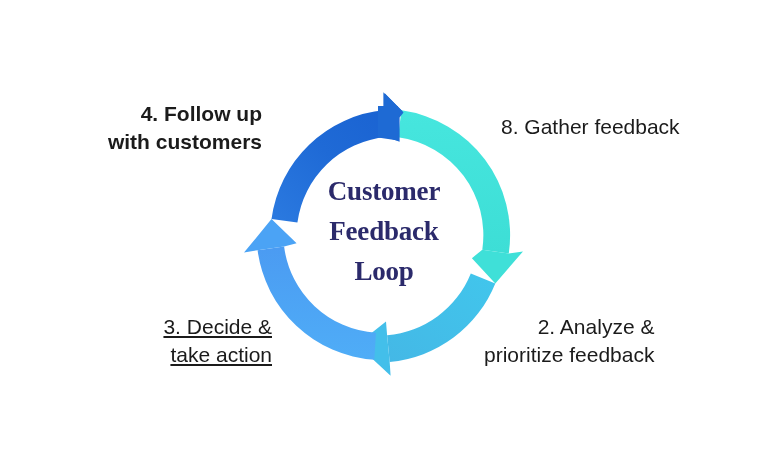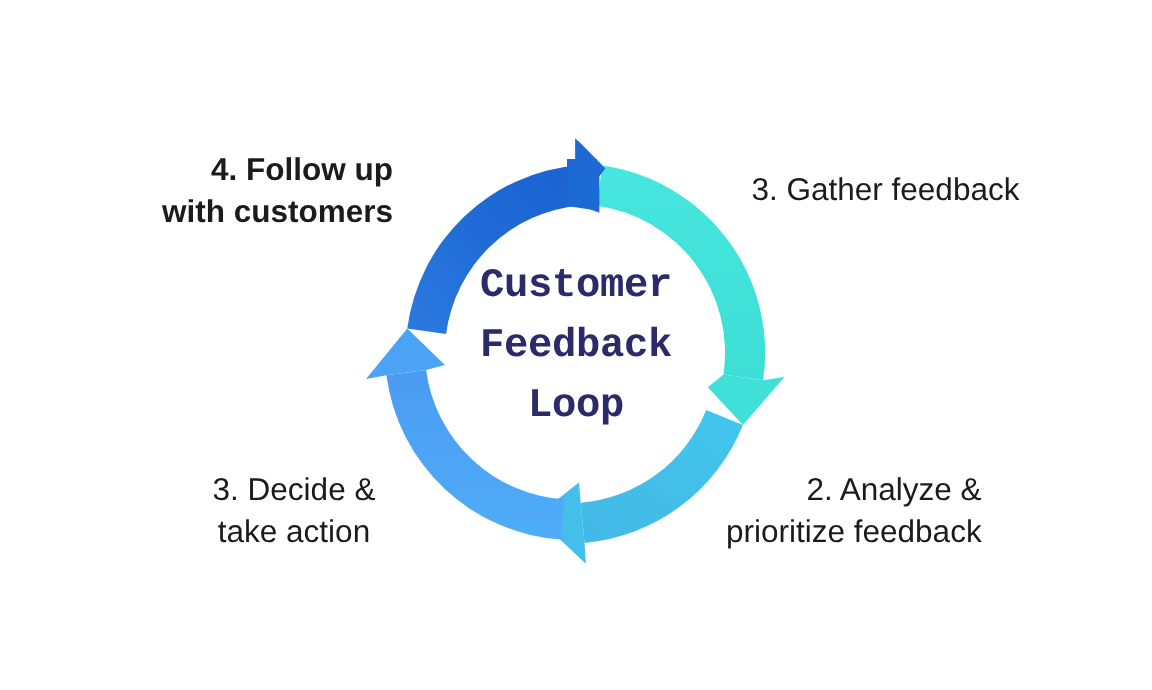--- a/index.html
+++ b/index.html
@@ -28,21 +28,21 @@
     height: 460px;
     display: block;
   }
   .center-title {
     position: absolute;
     left: 284px;
     top: 171px;
     width: 200px;
     text-align: center;
     color: #2b2a6b;
-    font-family: Liberation Mono, monospace;
+    font-family: Liberation Serif, serif;
     font-weight: bold;
     font-size: 27px;
     line-height: 40px;
     letter-spacing: -0.2px;
     white-space: pre-line;
     pointer-events: none;
   }
   .step-label {
     position: absolute;
     color: #1b1b1b;
@@ -59,21 +59,22 @@
   }
   .step-2 {
     left: 484px;
     top: 313px;
     text-align: right;
   }
   .step-3 {
     left: 120px;
     top: 313px;
     width: 152px;
-    text-align: center;
+    text-align: right;
+    text-decoration: underline;
   }
   .step-4 {
     left: 86px;
     top: 100px;
     width: 176px;
     text-align: right;
     font-weight: bold;
   }
 </style>
 </head>
@@ -173,21 +174,21 @@
                L 378.00 137.40
                Z" fill="#1e6ad4"></path>
     </g>
 
   </svg>
 
   <div class="center-title">Customer
 Feedback
 Loop</div>
 
-  <div class="step-label step-1">3. Gather feedback</div>
+  <div class="step-label step-1">8. Gather feedback</div>
 
   <div class="step-label step-2">2. Analyze &amp;
 prioritize feedback</div>
 
   <div class="step-label step-3">3. Decide &amp;
 take action</div>
 
   <div class="step-label step-4">4. Follow up
 with customers</div>
 

